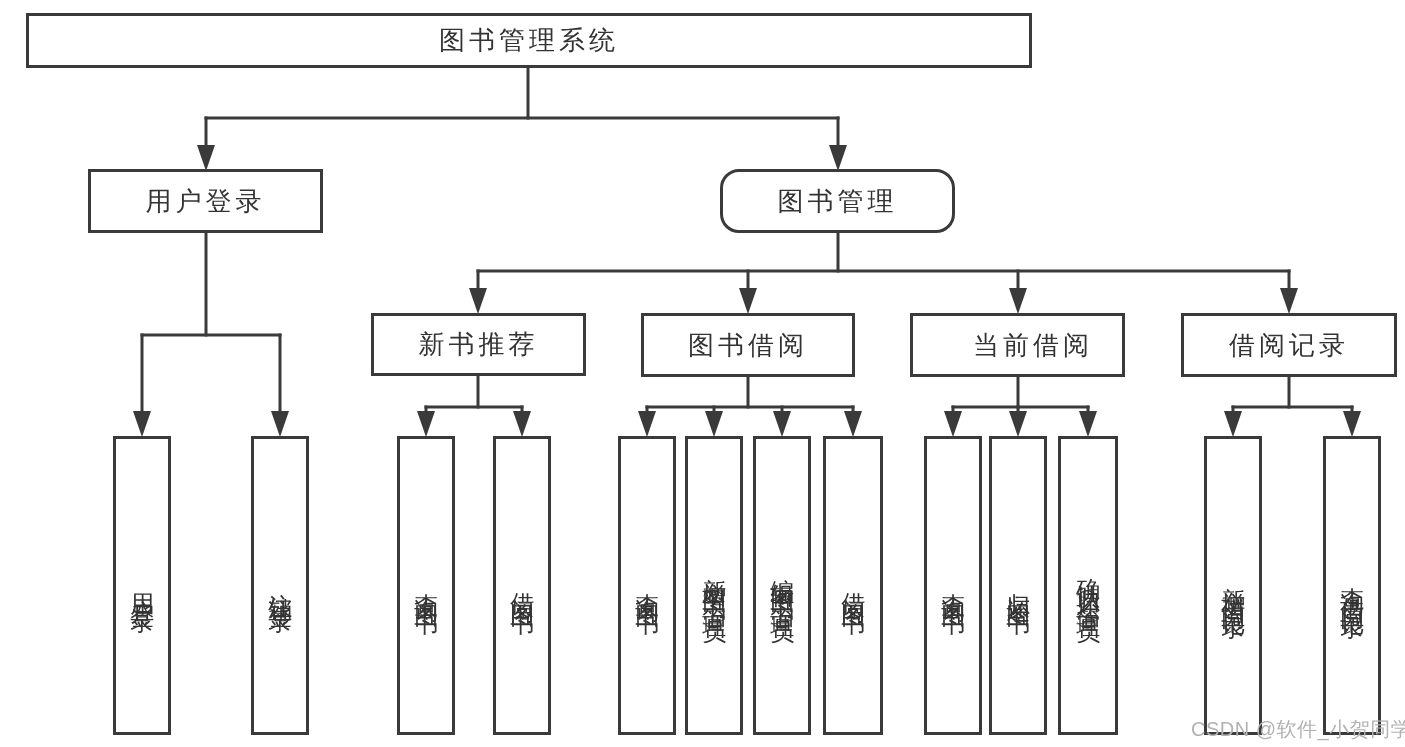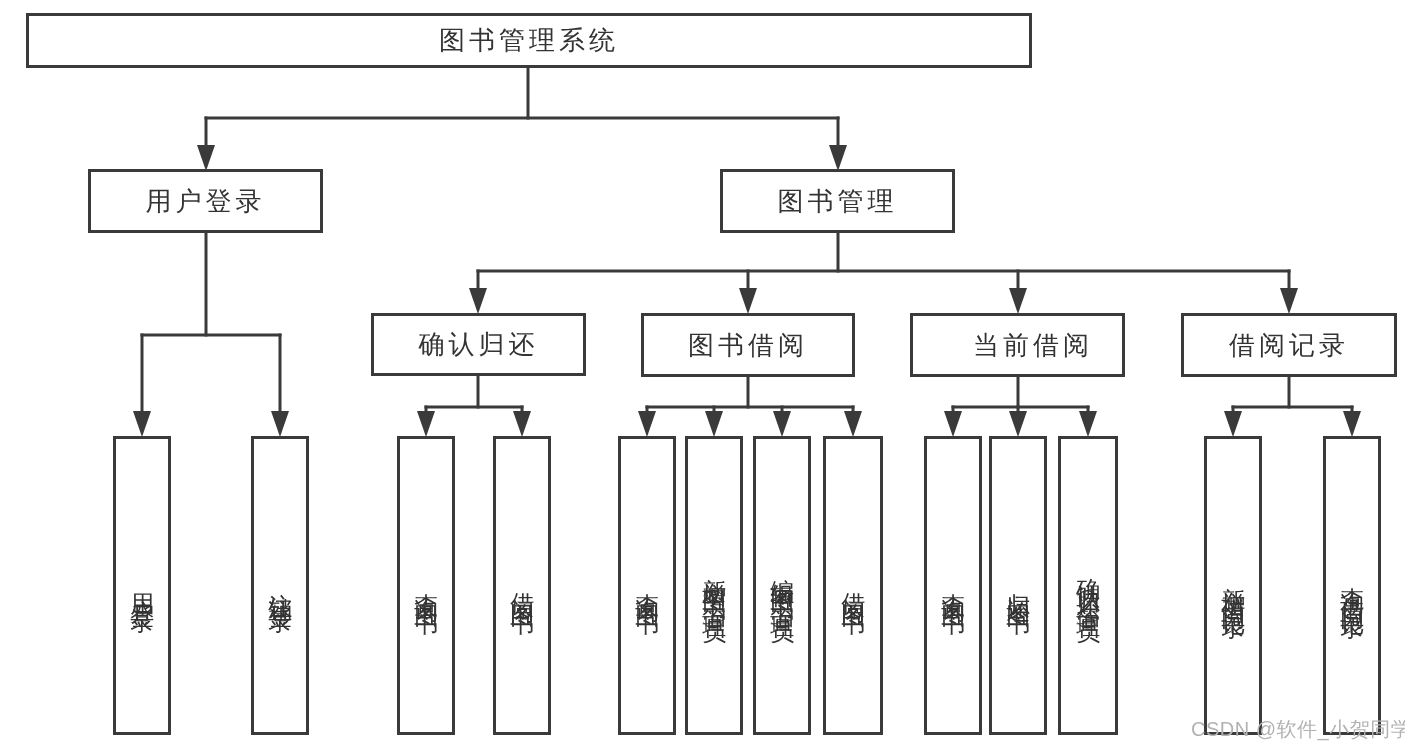--- a/index.html
+++ b/index.html
@@ -126,23 +126,23 @@
       <line class="cline" x1="1225" y1="405.5" x2="1225" y2="416"></line>
       <line class="cline" x1="1344" y1="405.5" x2="1344" y2="416"></line>
       <polygon class="carrow" points="1216,411 1234,411 1225,437"></polygon>
       <polygon class="carrow" points="1335,411 1353,411 1344,437"></polygon>
     </g>
   </svg>
 
   <div class="hbox" style="left:18px;top:13px;width:1006px;height:55px;">图书管理系统</div>
 
   <div class="hbox" style="left:80px;top:169px;width:235px;height:64px;">用户登录</div>
-  <div class="hbox" style="left:712px;top:169px;width:235px;height:64px;">图书管理</div>
+  <div class="hbox" style="left:712px;top:169px;width:235px;height:64px;border-radius:19px;">图书管理</div>
 
-  <div class="hbox" style="left:363px;top:313px;width:215px;height:63px;">确认归还</div>
+  <div class="hbox" style="left:363px;top:313px;width:215px;height:63px;">新书推荐</div>
   <div class="hbox" style="left:633px;top:313px;width:214px;height:64px;font-family:Liberation Mono, monospace;">图书借阅</div>
   <div class="hbox" style="left:902px;top:313px;width:215px;height:64px;padding-left:31px;">当前借阅</div>
   <div class="hbox" style="left:1173px;top:313px;width:216px;height:64px;">借阅记录</div>
 
   <div class="leaf" style="left:105px;">
     <span>用户登录</span>
   </div>
   <div class="leaf" style="left:243px;">
     <span>注销登录</span>
   </div>

